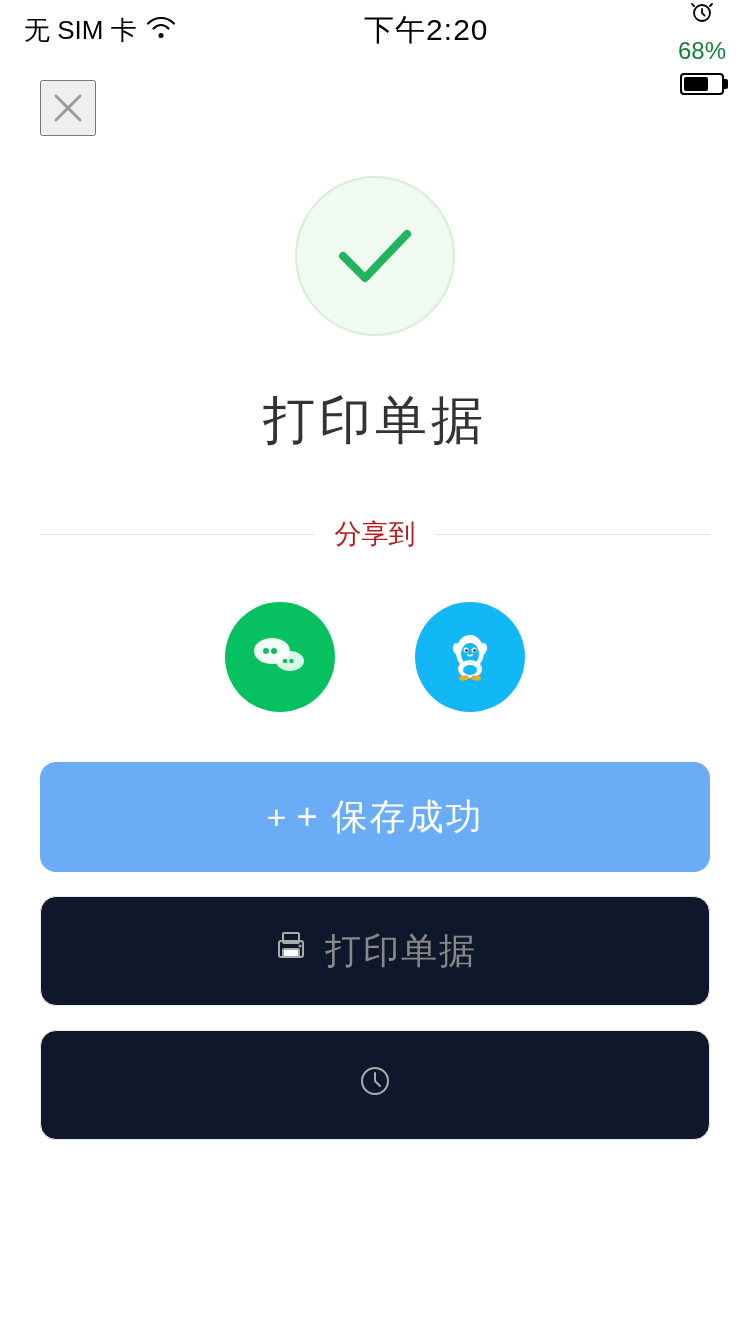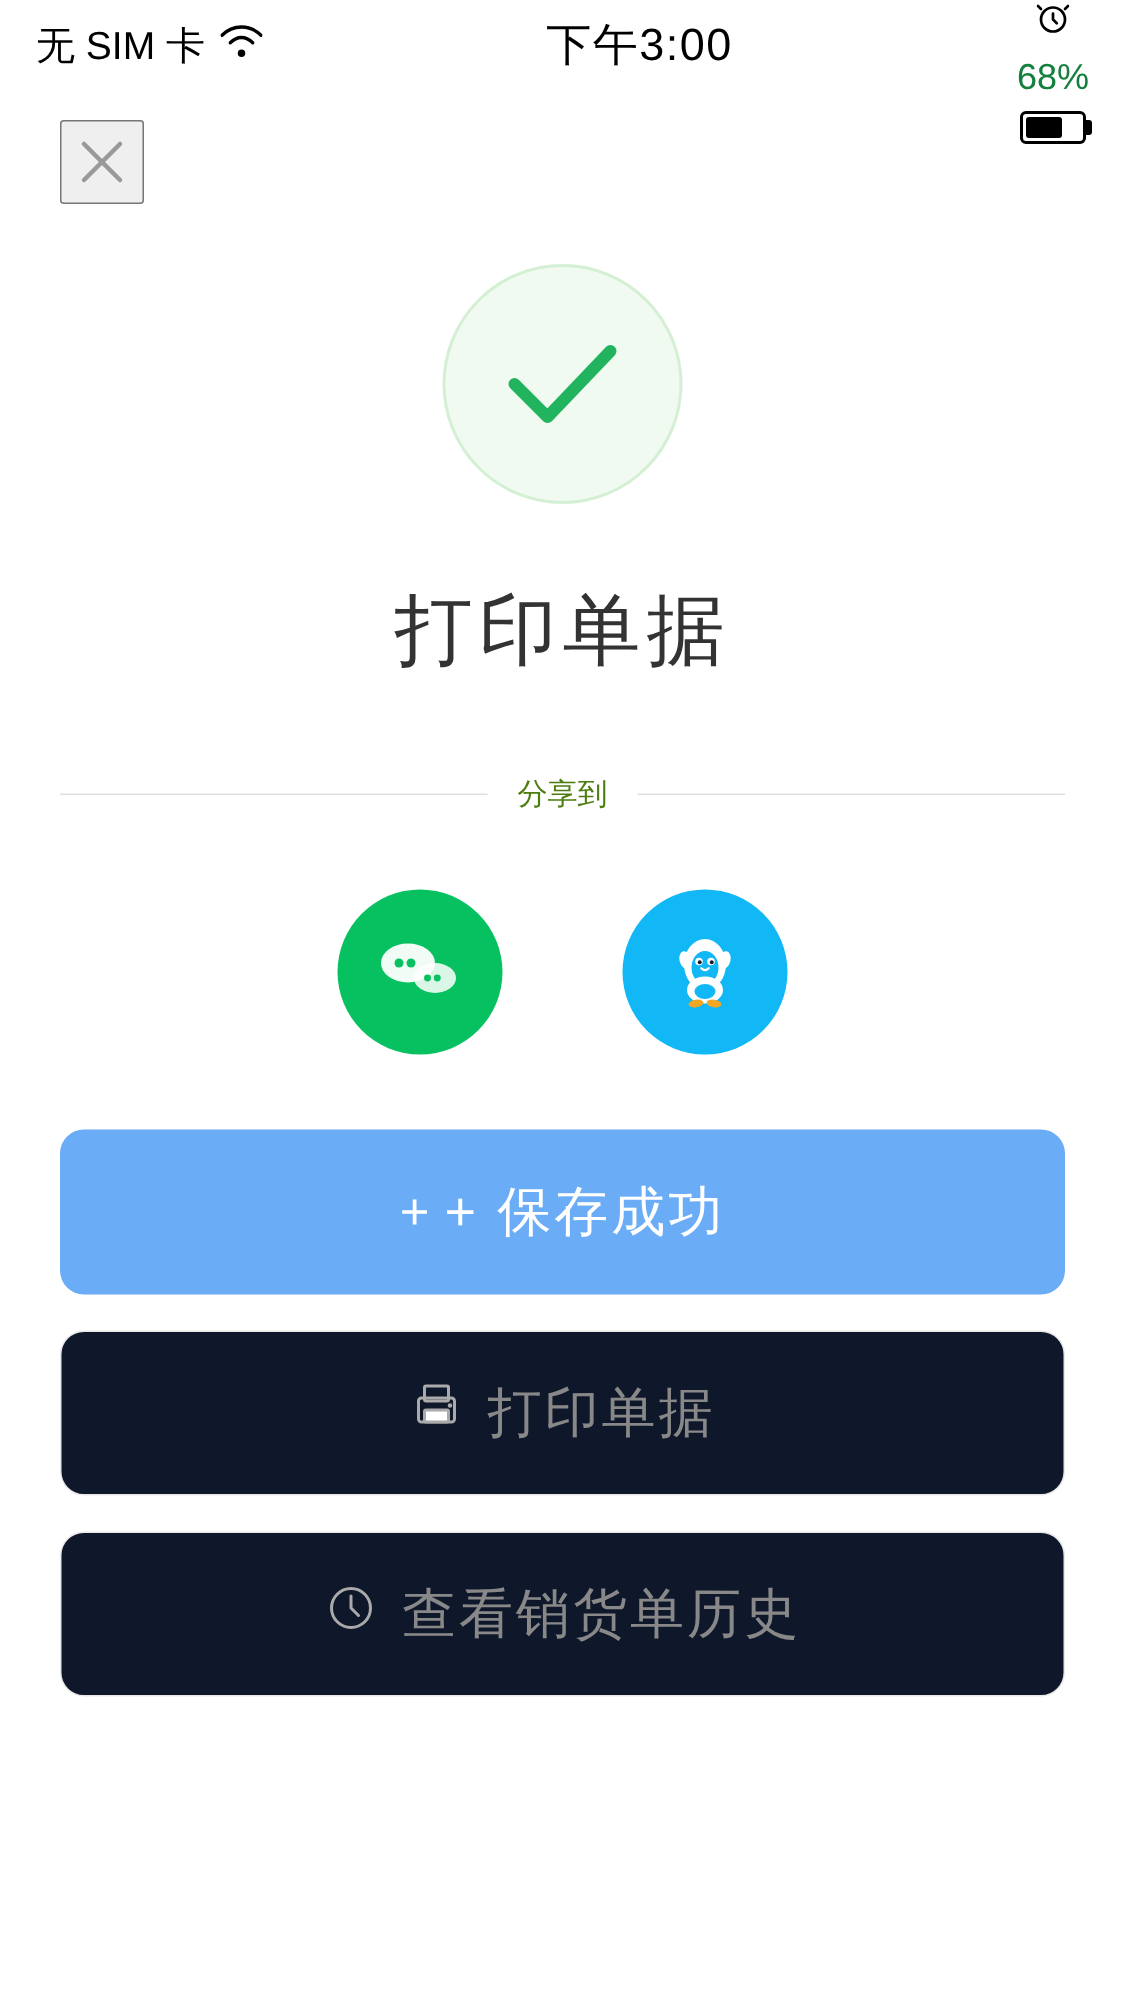--- a/index.html
+++ b/index.html
@@ -156,22 +156,22 @@
       margin-bottom: 50px;
     }
 
     .divider-line {
       flex: 1;
       height: 1px;
       background: #e0e0e0;
     }
 
     .share-label {
-      font-size: 20px;
-      color: #4d7c0f;
+      font-size: 27px;
+      color: #b91c1c;
       white-space: nowrap;
     }
 
     .share-icons-row {
       display: flex;
       justify-content: center;
       gap: 80px;
     }
 
     .share-icon-item {
@@ -252,21 +252,21 @@
   <div class="status-left">
     <span>无 SIM 卡</span>
     <span class="wifi-icon">
       <svg width="28" height="22" viewBox="0 0 28 22" fill="none">
         <path d="M14 17a2.5 2.5 0 110 5 2.5 2.5 0 010-5z" fill="#000"></path>
         <path d="M6.5 12.5C8.7 10.3 11.2 9 14 9s5.3 1.3 7.5 3.5" stroke="#000" stroke-width="2.2" fill="none" stroke-linecap="round"></path>
         <path d="M1 7.5C4.5 4 8.9 2 14 2s9.5 2 13 5.5" stroke="#000" stroke-width="2.2" fill="none" stroke-linecap="round"></path>
       </svg>
     </span>
   </div>
-  <div class="status-center">下午3:00</div>
+  <div class="status-center">下午2:20</div>
   <div class="status-right">
     <span>
       <svg width="20" height="22" viewBox="0 0 20 22" fill="none">
         <path d="M10 2C6.7 2 4 4.7 4 8c0 5 6 12 6 12s6-7 6-12c0-3.3-2.7-6-6-6z" stroke="#000" stroke-width="1.8" fill="none"></path>
         <circle cx="10" cy="8" r="2" fill="#000"></circle>
       </svg>
     </span>
     <span>
       <svg width="22" height="22" viewBox="0 0 22 22" fill="none">
         <circle cx="11" cy="12" r="8" stroke="#000" stroke-width="1.8" fill="none"></circle>
@@ -371,17 +371,16 @@
       <span>打印单据</span>
     </button>
 
     <button class="action-btn btn-secondary">
       <span class="btn-icon">
         <svg width="36" height="36" viewBox="0 0 36 36" fill="none">
           <circle cx="18" cy="18" r="13" stroke="#aaa" stroke-width="2" fill="none"></circle>
           <path d="M18 10v8l5 5" stroke="#aaa" stroke-width="2" stroke-linecap="round" stroke-linejoin="round"></path>
         </svg>
       </span>
-      <span>查看销货单历史</span>
     </button>
   </div>
 
 </div>
 
 </body></html>

